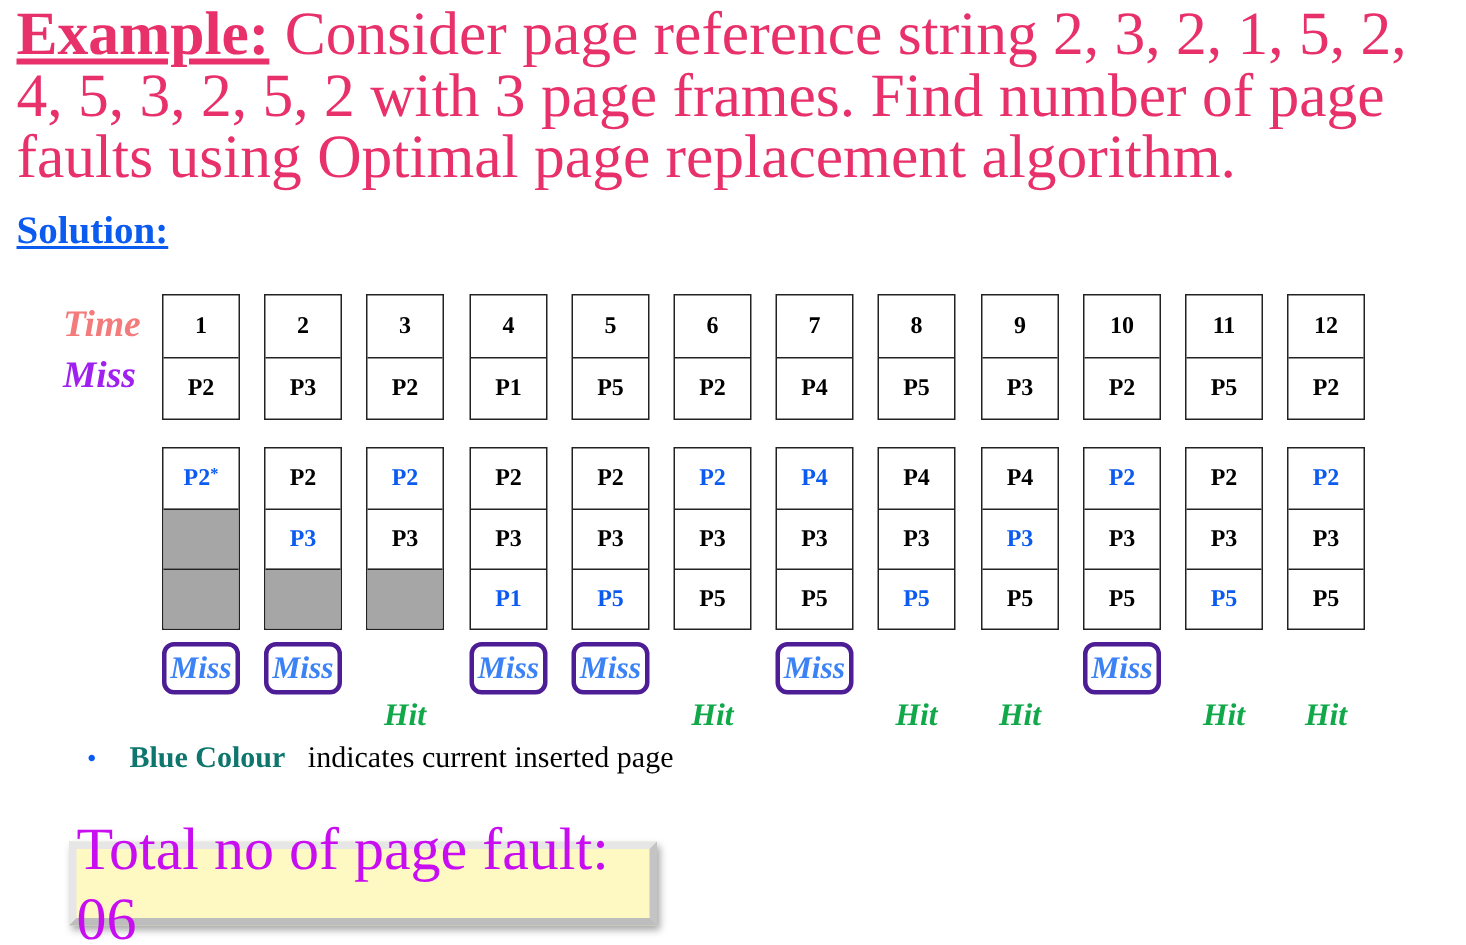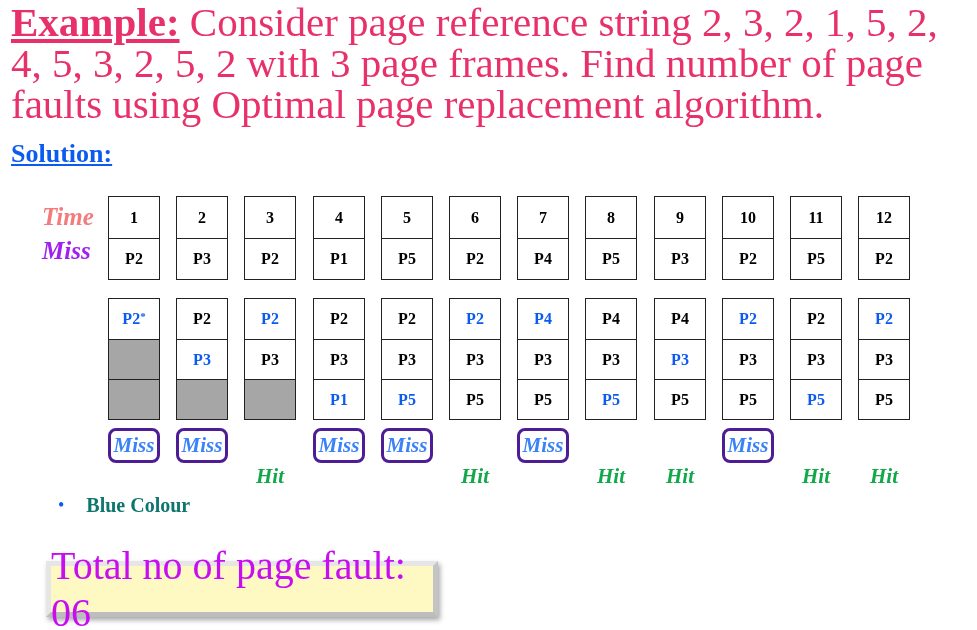--- a/index.html
+++ b/index.html
@@ -270,15 +270,16 @@
           <span>P5</span>
         </div>
       </div>
       <div class="result hit">Hit</div>
     </div>
   </div>
 
 <div class="note">
   <span class="bullet">•</span>
   <span class="blue">Blue Colour</span>
+  <span>indicates current inserted page</span>
 </div>
 
 <div class="total">Total no of page fault: 06</div>
 
 </body></html>

